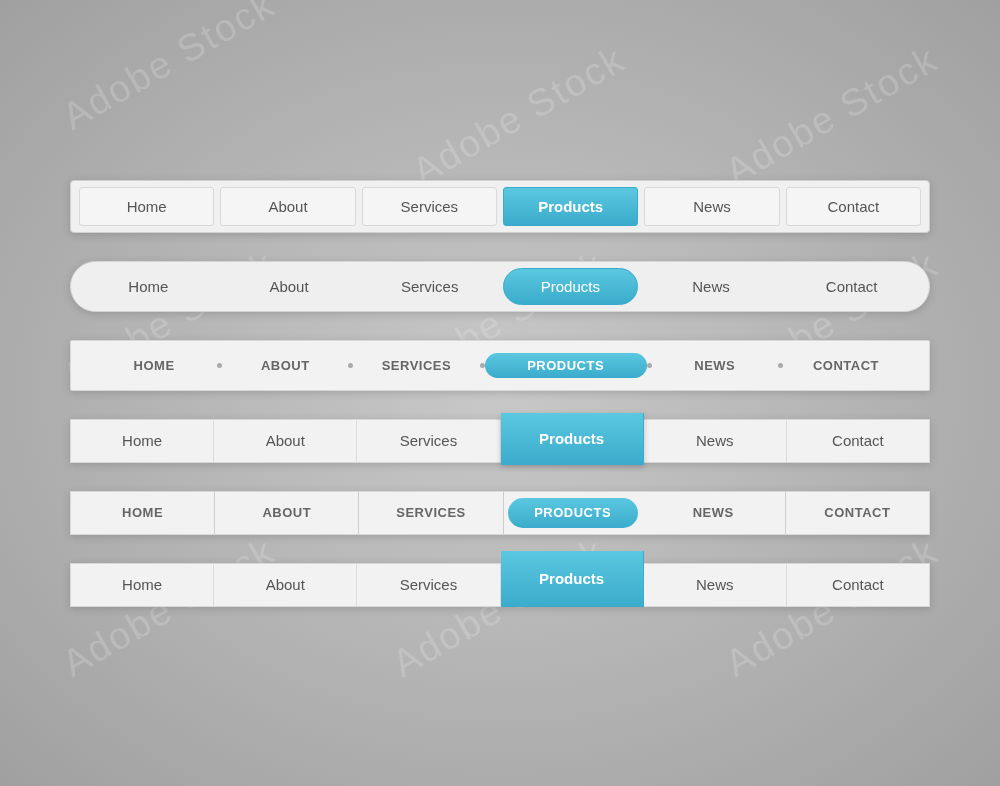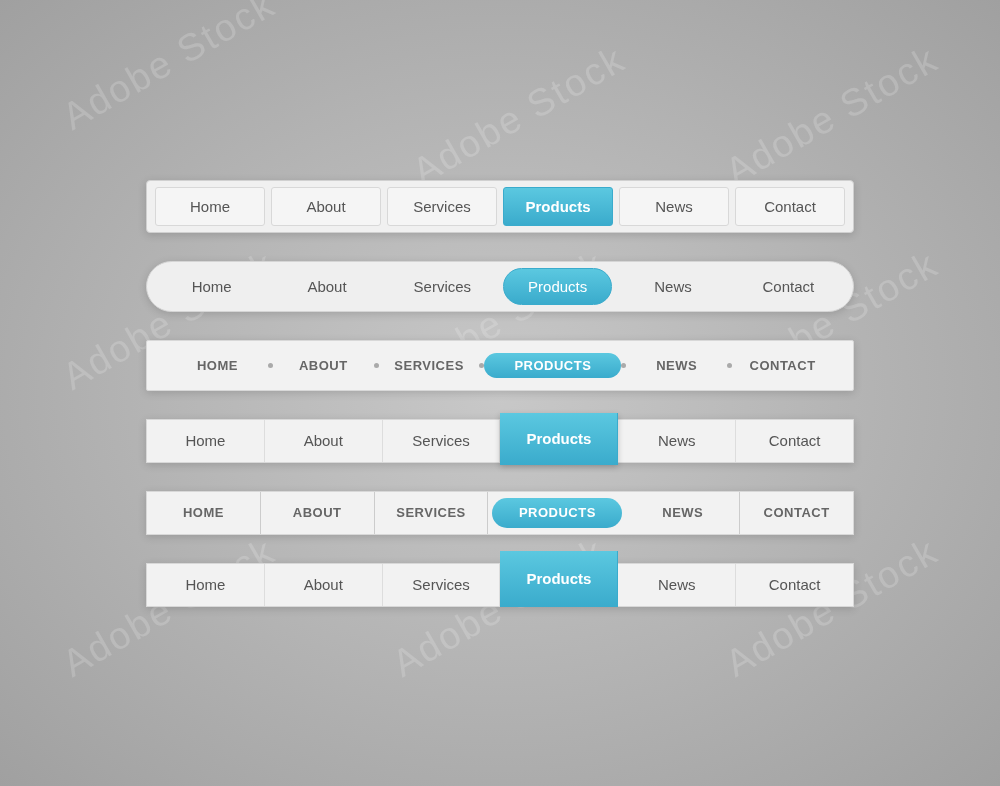--- a/index.html
+++ b/index.html
@@ -24,21 +24,21 @@
       content: '';
       position: absolute;
       inset: 0;
       background: radial-gradient(ellipse at center, #c8c8c8 0%, #a0a0a0 100%);
       z-index: 0;
     }
 
     .nav-wrapper {
       position: relative;
       z-index: 1;
-      width: 708px;
+      width: 860px;
     }
 
     
     .nav1 {
       display: flex;
       gap: 0;
       background: #f0f0f0;
       border: 1px solid #d0d0d0;
       border-radius: 4px;
       padding: 6px 8px;

